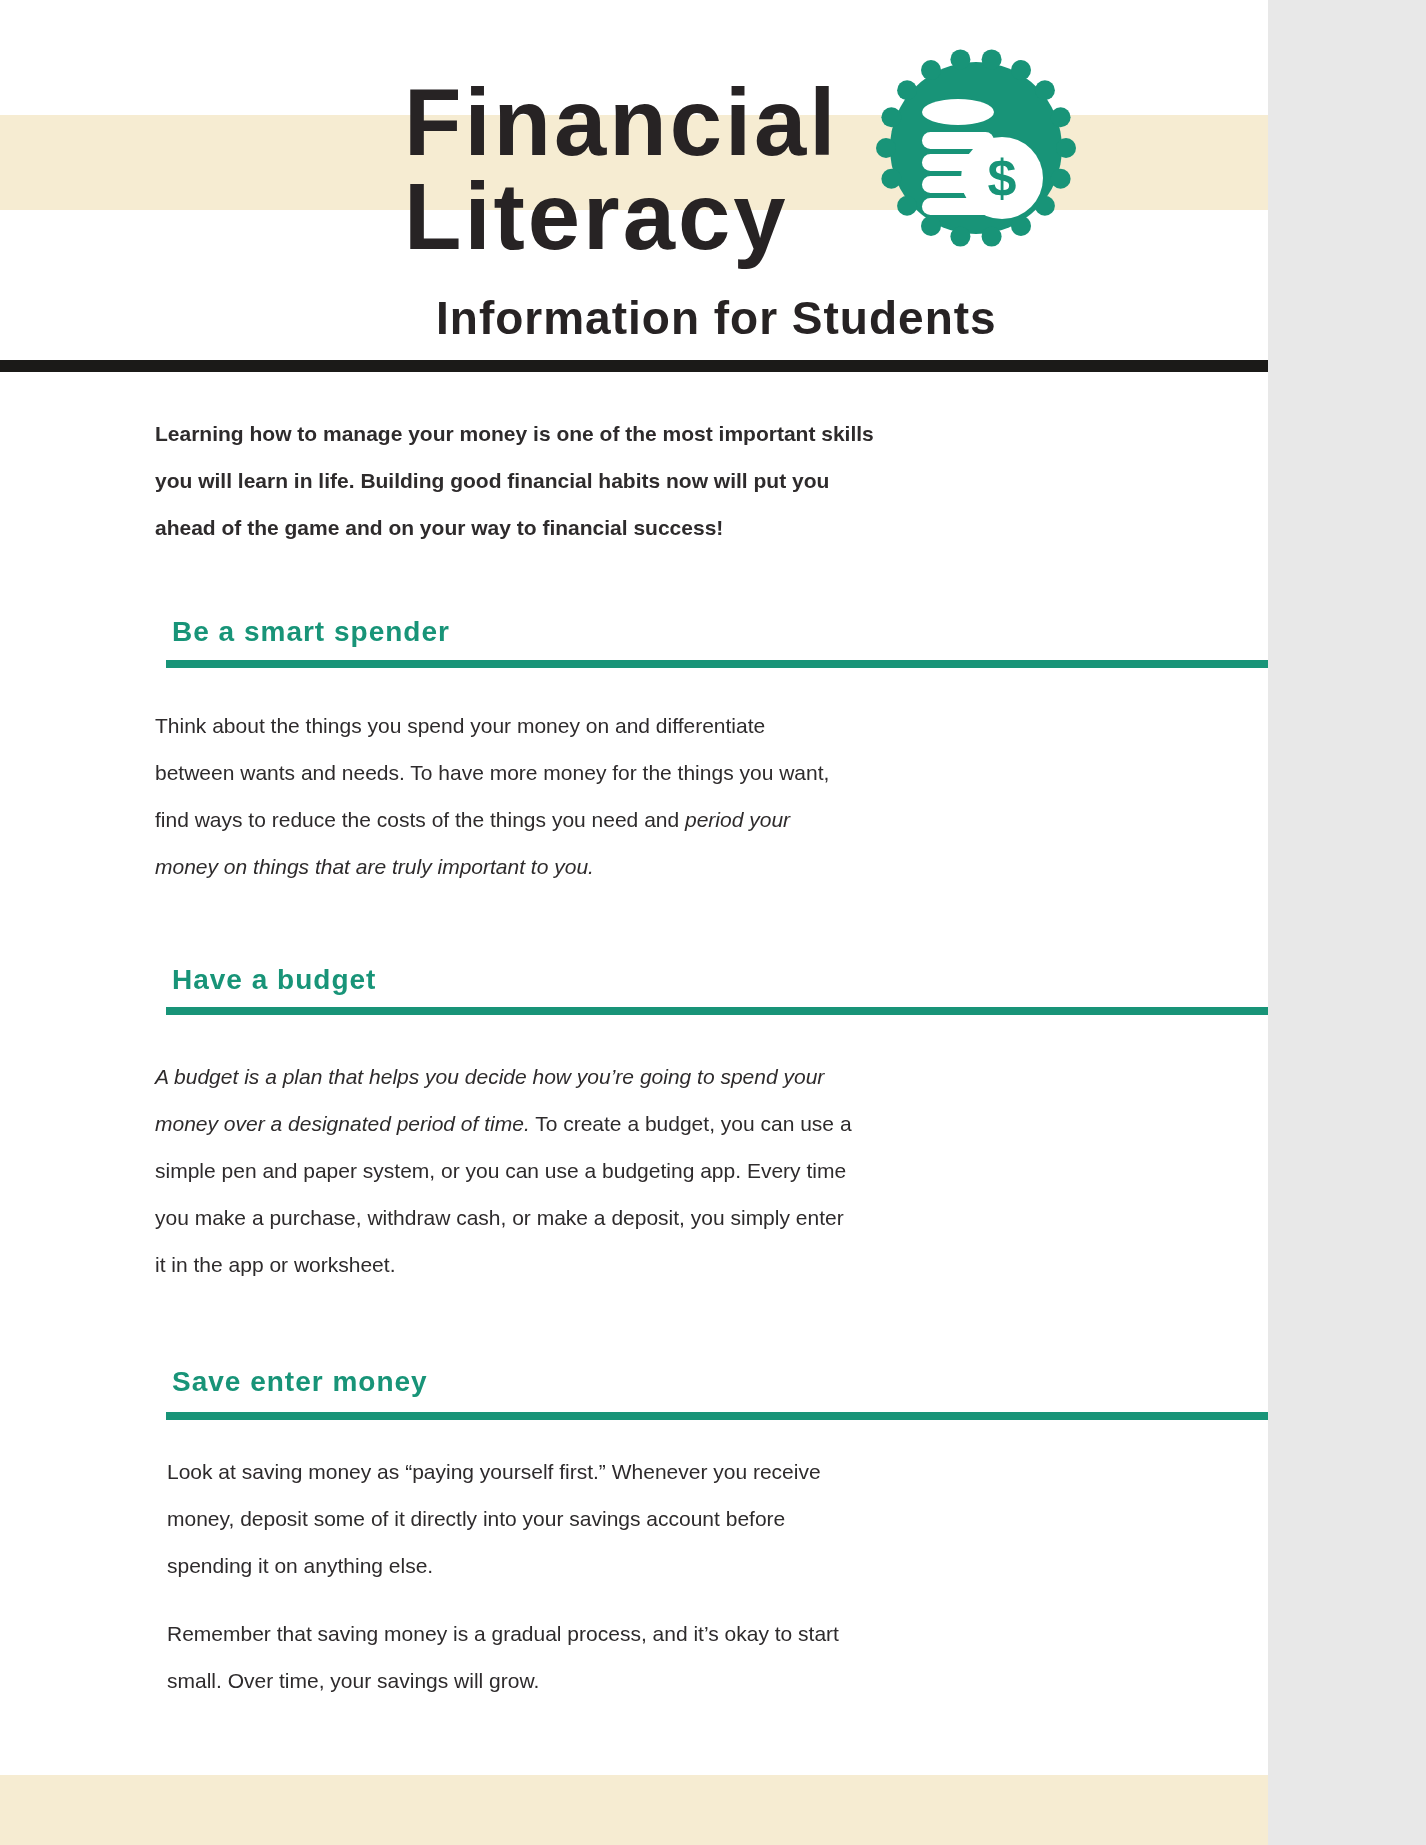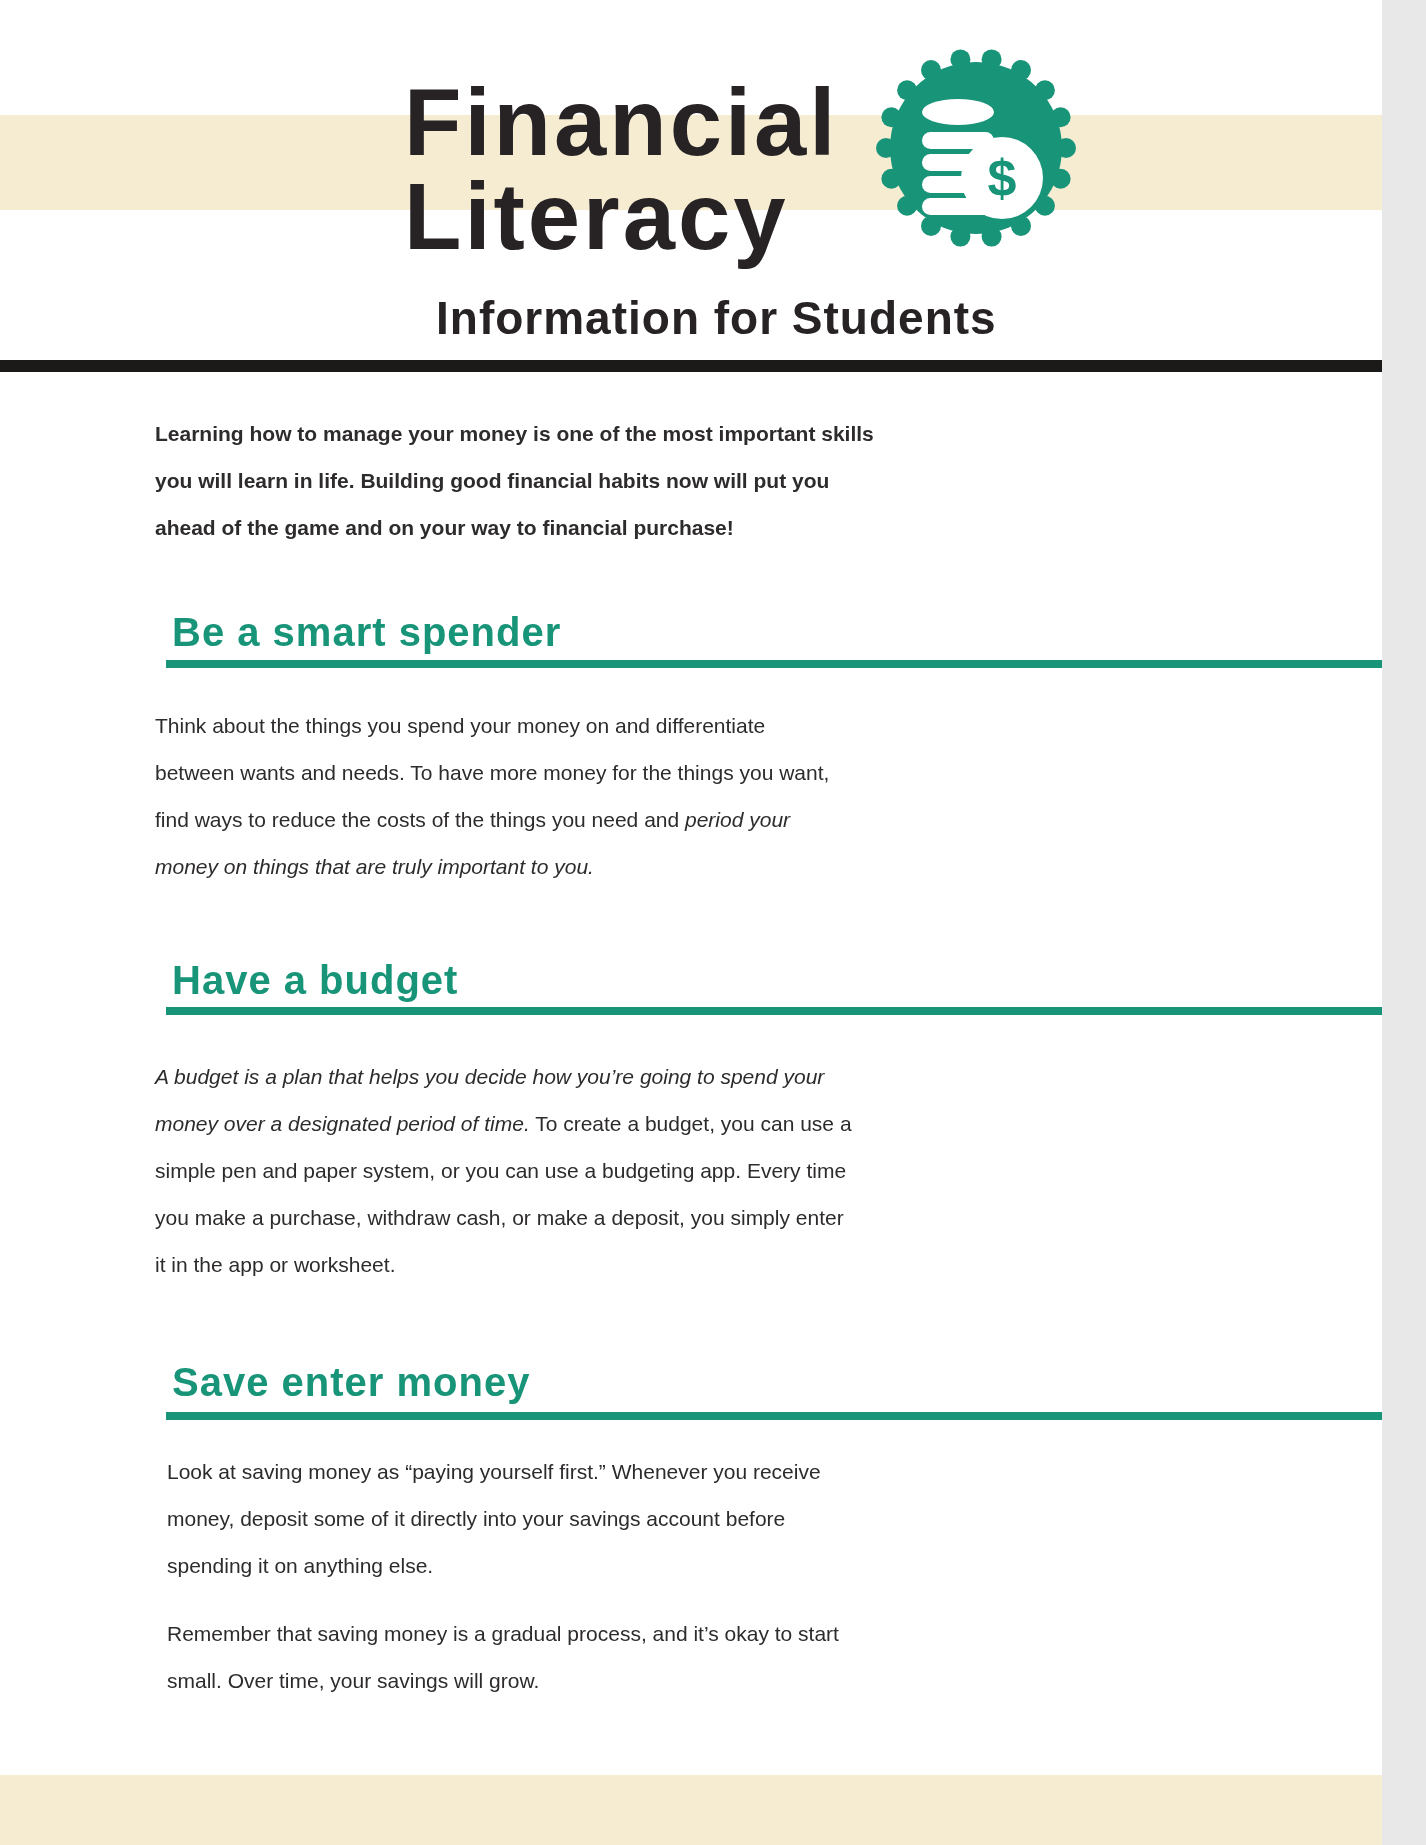--- a/index.html
+++ b/index.html
@@ -6,21 +6,21 @@
     --teal:#189478;
     --cream:#F6ECD2;
     --ink:#272324;
     --body-ink:#2E2B2C;
     --rule:#1B1A18;
     --paper:#FFFFFF;
   }
   html,body{margin:0;padding:0;background:#e8e8e8;}
   .page{
     position:relative;
-    width:1382px;height:1845px;
+    width:1268px;height:1845px;
     background:var(--paper);
     overflow:hidden;
     font-family:"Liberation Sans", sans-serif;
   }
   .band{position:absolute;left:0;width:100%;background:var(--cream);}
   .band-top{top:115px;height:95px;}
   .band-bottom{top:1775px;height:70px;}
 
   .title{
     position:absolute;left:404px;top:76px;
@@ -45,21 +45,21 @@
     font-size:21px;color:var(--body-ink);
   }
   .intro{top:410px;font-weight:bold;}
   .line{height:47px;line-height:47px;white-space:nowrap;}
   .para{margin:0 0 21px 0;}
   .para:last-child{margin-bottom:0;}
   .it{font-style:italic;}
 
   .sec-heading{
     position:absolute;left:172px;
-    font-size:40px;line-height:44px;font-weight:bold;
+    font-size:28px;line-height:44px;font-weight:bold;
     color:var(--teal);letter-spacing:1px;text-align:center;
   }
   .sec-rule{
     position:absolute;left:166px;right:0;height:8px;
     background:var(--teal);
   }
   .s1h{top:610px;} .s1r{top:660px;} .s1p{top:702px;}
   .s2h{top:958px;} .s2r{top:1007px;} .s2p{top:1053px;}
   .s3h{top:1360px;} .s3r{top:1412px;} .s3p{top:1448px;margin-left:12px;}
 </style>
@@ -110,21 +110,21 @@
   </svg>
 
   <div class="subtitle">Information for Students</div>
 
   <div class="rule-black"></div>
 
   <div class="paras intro">
       <div class="para">
         <div class="line"><span>Learning how to manage your money is one of the most important skills</span></div>
         <div class="line"><span>you will learn in life. Building good financial habits now will put you</span></div>
-        <div class="line"><span>ahead of the game and on your way to financial purchase!</span></div>
+        <div class="line"><span>ahead of the game and on your way to financial success!</span></div>
       </div>
     </div>
 
   <div class="sec-heading s1h">Be a smart spender</div>
   <div class="sec-rule s1r"></div>
   <div class="paras s1p">
       <div class="para">
         <div class="line"><span>Think about the things you spend your money on and differentiate</span></div>
         <div class="line"><span>between wants and needs. To have more money for the things you want,</span></div>
         <div class="line"><span>find ways to reduce the costs of the things you need and </span><span class="it">period your</span></div>

